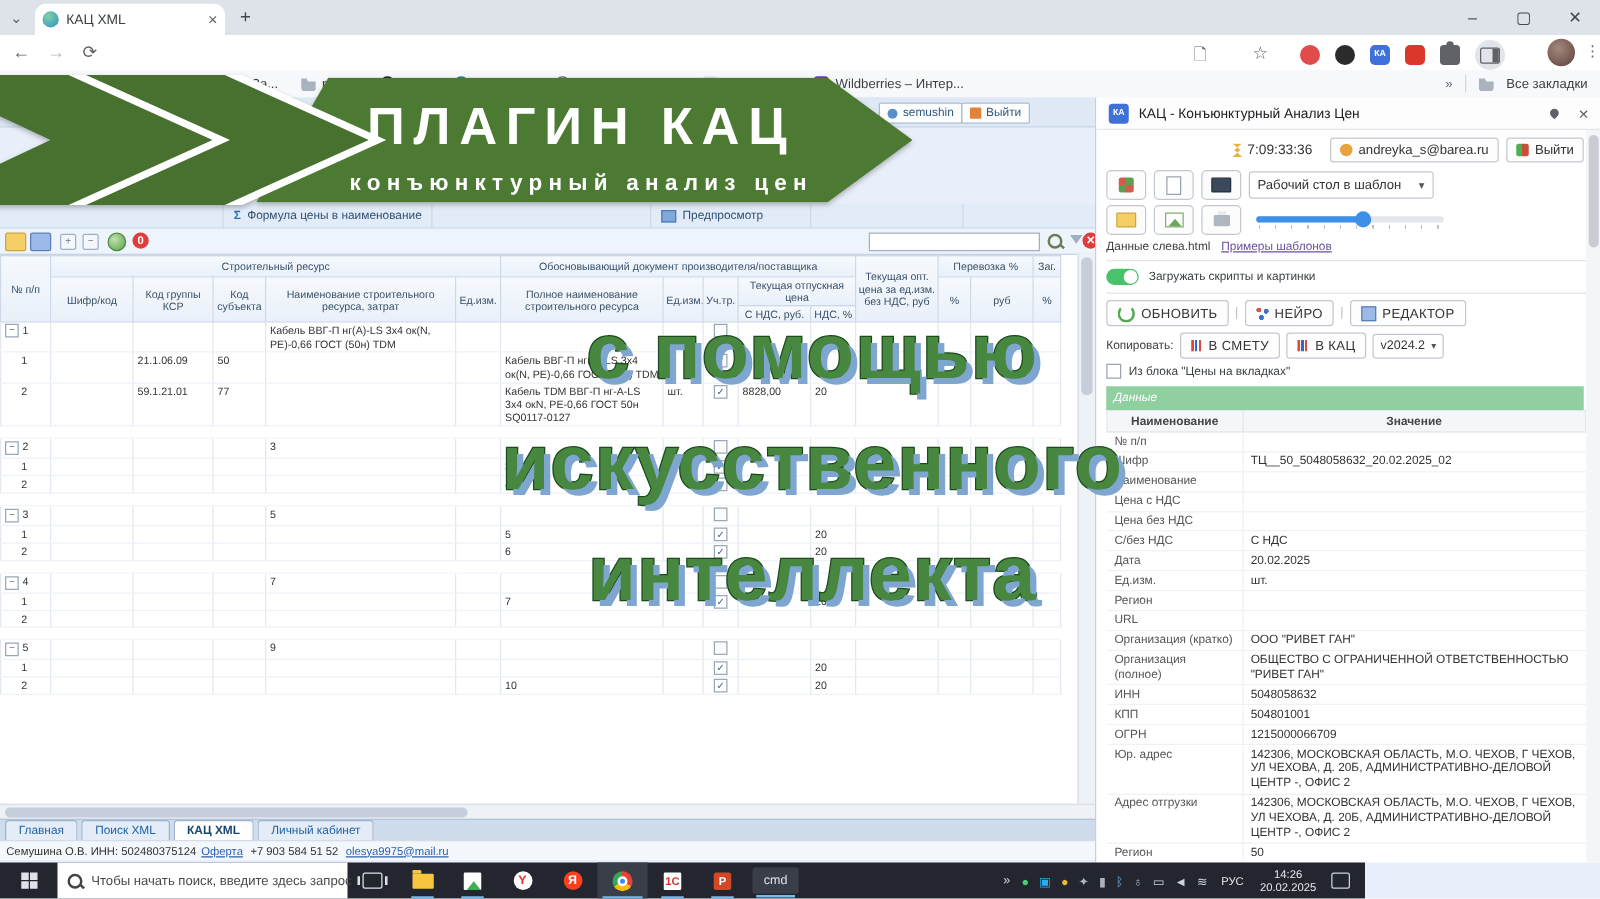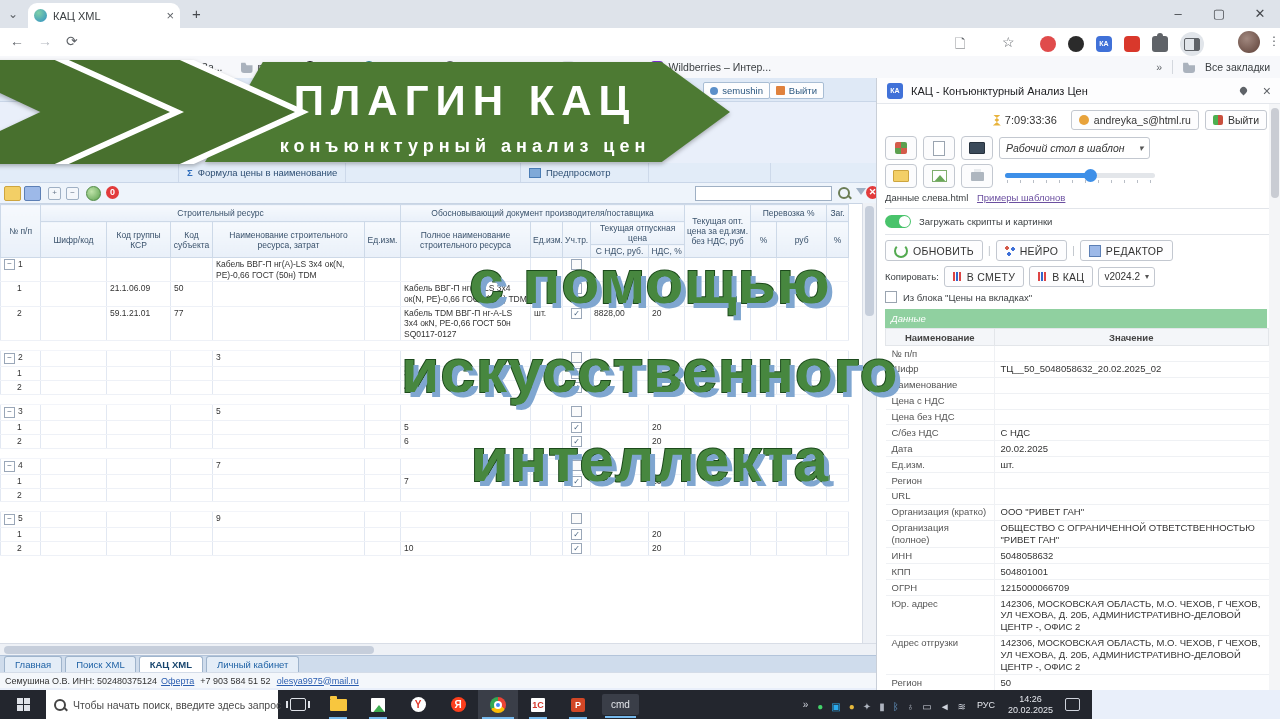--- a/index.html
+++ b/index.html
@@ -114,21 +114,21 @@
   .pvscroll{position:absolute;right:0;top:26px;width:12px;bottom:0;background:#f4f5f7;}
   .pvthumb{position:absolute;left:2px;top:4px;width:8px;height:90px;background:#c9ccd3;border-radius:4px;}
   .acct-row{display:flex;justify-content:flex-end;align-items:center;height:20px;margin:2px 2px 6px 0;}
   .hourglass{width:8px;height:11px;background:#e8b33c;clip-path:polygon(0 0,100% 0,20% 50%,100% 100%,0 100%,80% 50%);margin-right:4px;}
   .timer{font-size:11px;color:#333;margin-right:8px;}
   .pbtn{height:18px;border:1px solid #c3c8d0;border-radius:3px;background:#fdfdfe;display:inline-flex;align-items:center;
     padding:0 7px;font-size:10.5px;color:#333;margin-left:6px;}
   .pico{width:10px;height:10px;margin-right:5px;border-radius:2px;}
   .pico-user{border-radius:50%;background:#e8a33c;}
   .pico-exit{background:linear-gradient(90deg,#4caf50 50%,#c94f3d 50%);}
-  .icons-row{display:flex;align-items:center;gap:6px;margin:4px 0;font-style:italic;}
+  .icons-row{display:flex;align-items:center;gap:6px;margin:4px 0;}
   .ibtn{width:30px;height:22px;border:1px solid #c3c8d0;border-radius:4px;background:#fcfcfd;display:flex;align-items:center;justify-content:center;}
   .ig-grid{width:12px;height:12px;background:conic-gradient(#5ca04f 0 25%,#d45b4a 0 50%,#5ca04f 0 75%,#d45b4a 0);border-radius:2px;}
   .ig-doc{width:10px;height:13px;background:#fff;border:1px solid #9aa4b0;}
   .ig-mon{width:14px;height:10px;background:#3b4a5a;border-radius:1px;border:1px solid #26313d;}
   .ig-fold{width:14px;height:10px;background:#f3cf66;border:1px solid #cda53f;border-radius:1px;}
   .ig-img{width:13px;height:10px;background:#fff;border:1px solid #7fae6d;position:relative;overflow:hidden;}
   .ig-img:after{content:"";position:absolute;left:0;bottom:-2px;width:0;height:0;border-left:7px solid transparent;border-right:7px solid transparent;border-bottom:8px solid #6aa858;}
   .ig-print{width:13px;height:9px;background:#aeb6bf;border-radius:1px;position:relative;}
   .ig-print:before{content:"";position:absolute;left:3px;top:-3px;width:7px;height:3px;background:#e8ebee;}
   .pselect{height:20px;border:1px solid #c3c8d0;border-radius:3px;background:#fff;display:inline-flex;align-items:center;
@@ -661,21 +661,21 @@
       <span class="panel-title">КАЦ - Конъюнктурный Анализ Цен</span>
       <span class="pin"></span>
       <span class="pclose">×</span>
     </div>
     <div class="panel-body">
       <div class="acct-row">
         <span class="hourglass"></span>
         <span class="timer">7:09:33:36</span>
         <span class="pbtn">
             <span class="pico pico-user"></span>
-            <span>andreyka_s@html.ru</span>
+            <span>andreyka_s@barea.ru</span>
           </span>
         <span class="pbtn">
             <span class="pico pico-exit"></span>
             <span>Выйти</span>
           </span>
       </div>
       <div class="icons-row">
         <span class="ibtn">
             <span class="ig-grid"></span>
           </span>

